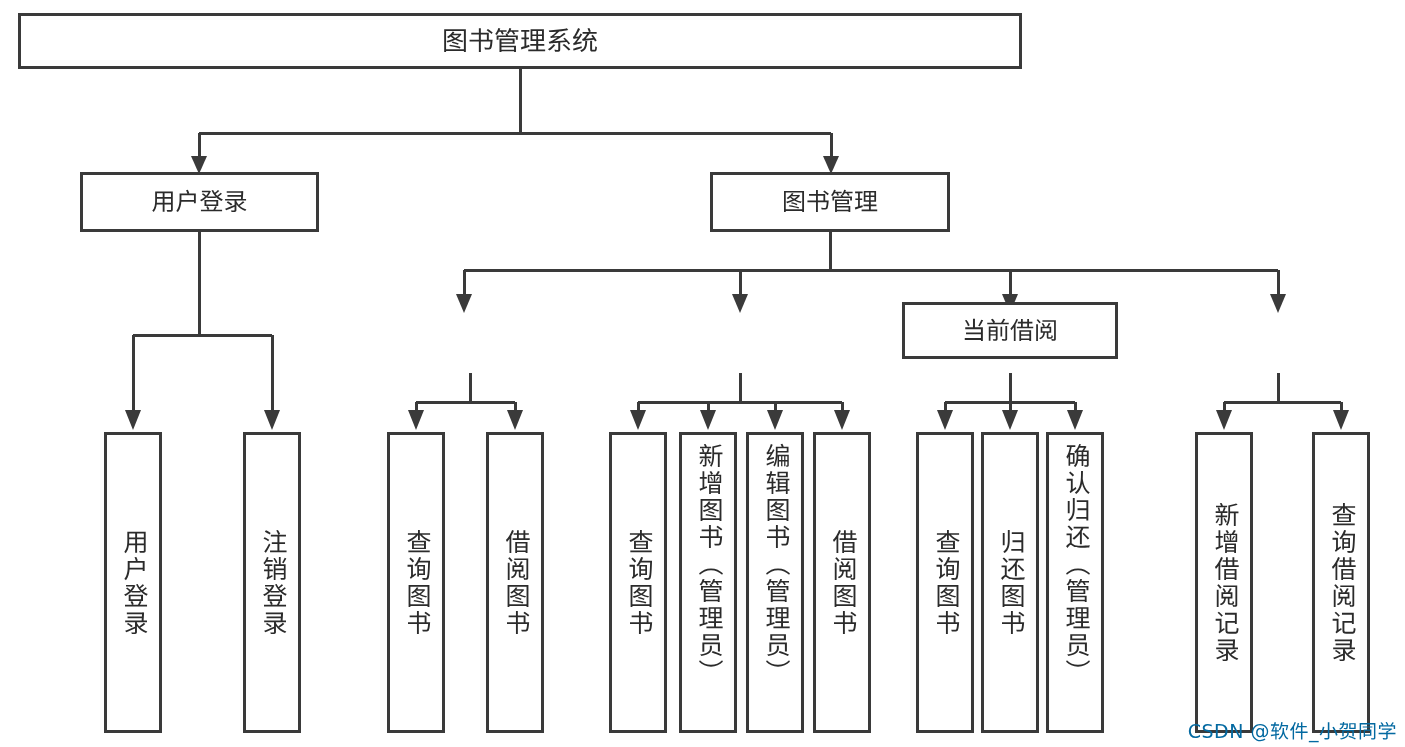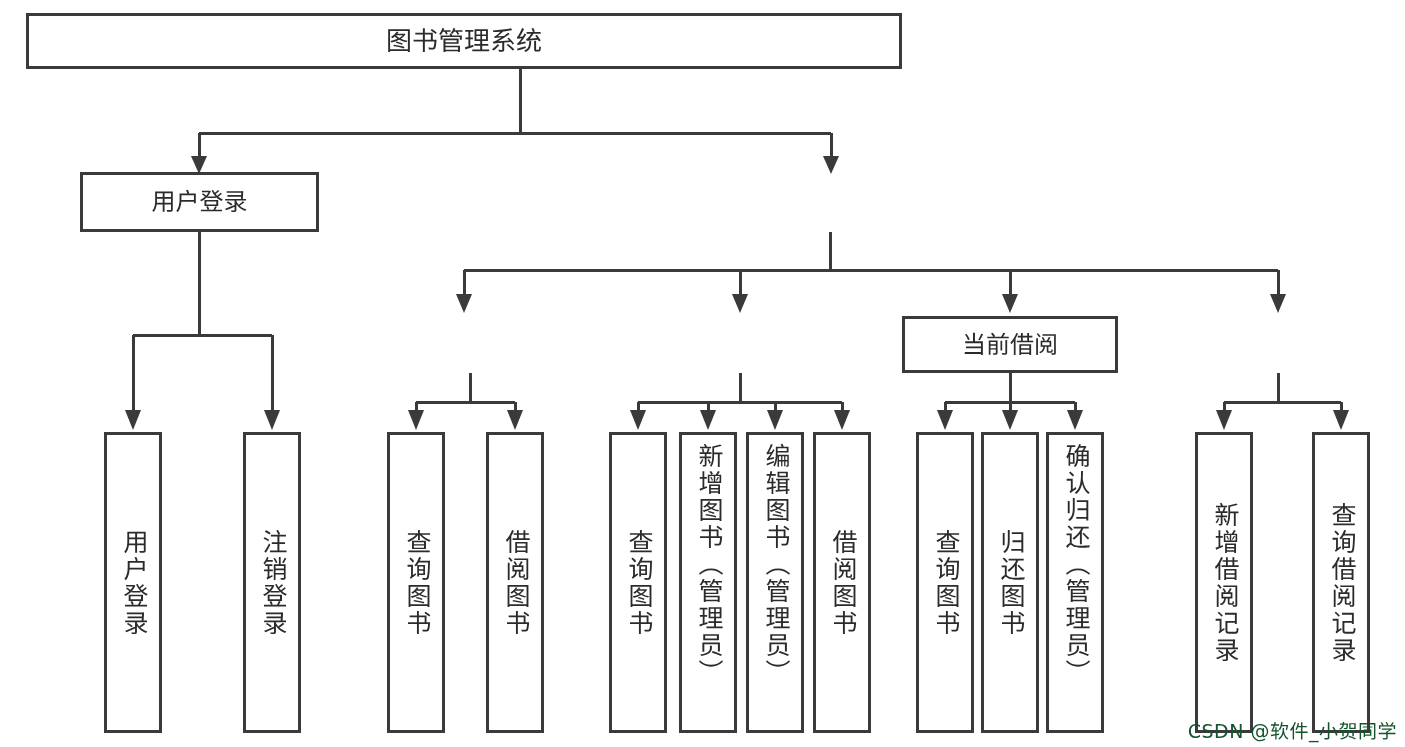--- a/index.html
+++ b/index.html
@@ -82,21 +82,21 @@
   .node.leaf.center {
     align-items: center;
     padding-top: 0;
   }
   
   #watermark {
     position: absolute;
     right: 8px;
     bottom: 4px;
     font-size: 19px;
-    color: #14532d;
+    color: #0369a1;
     letter-spacing: 0.5px;
     white-space: nowrap;
     font-family: "DejaVu Sans", "Liberation Sans", sans-serif;
   }
 </style>
 </head>
 <body>
 
 <div id="canvas">
 
@@ -169,32 +169,35 @@
     <g>
       <line x1="1278" y1="373" x2="1278" y2="402"></line>
       <line x1="1224" y1="402" x2="1341" y2="402"></line>
       <line x1="1224" y1="402" x2="1224" y2="412"></line>
       <polygon class="arrowhead" points="1216,410 1232,410 1224,430"></polygon>
       <line x1="1341" y1="402" x2="1341" y2="412"></line>
       <polygon class="arrowhead" points="1333,410 1349,410 1341,430"></polygon>
     </g>
   </svg>
 
-  <div class="node root" style="left:26px; top:13px; width:876px; height:56px;">
+  <div class="node root" style="left:18px; top:13px; width:1004px; height:56px;">
     <span class="label">图书管理系统</span>
   </div>
 
   <div class="node mid" style="left:80px; top:172px; width:239px; height:60px;">
     <span class="label">用户登录</span>
   </div>
 
-
-
-
-  <div class="node mid" style="left:902px; top:316px; width:216px; height:57px;">
+  <div class="node mid" style="left:710px; top:172px; width:240px; height:60px;">
+    <span class="label">图书管理</span>
+  </div>
+
+
+
+  <div class="node mid" style="left:902px; top:302px; width:216px; height:57px;">
     <span class="label">当前借阅</span>
   </div>
 
 
   <div class="node leaf center" style="left:104px; top:432px; width:58px; height:301px;">
     <span class="label">用户登录</span>
   </div>
 
   <div class="node leaf center" style="left:243px; top:432px; width:58px; height:301px;">
     <span class="label">注销登录</span>

